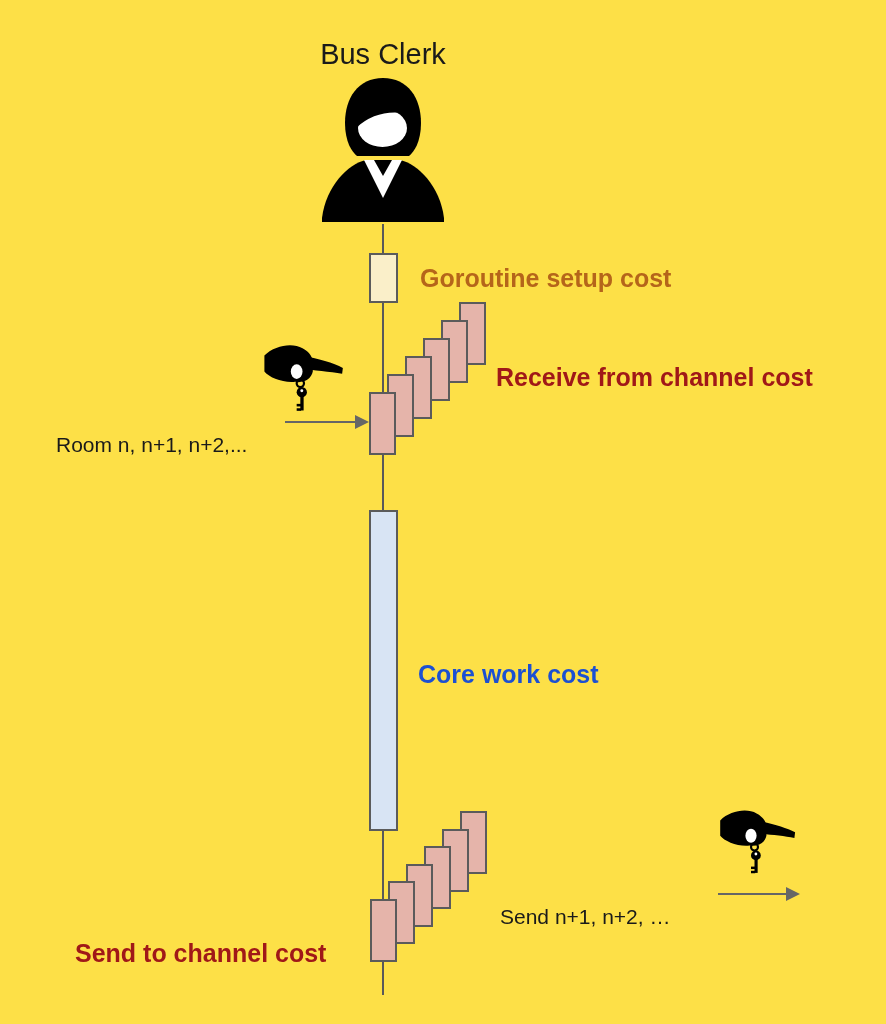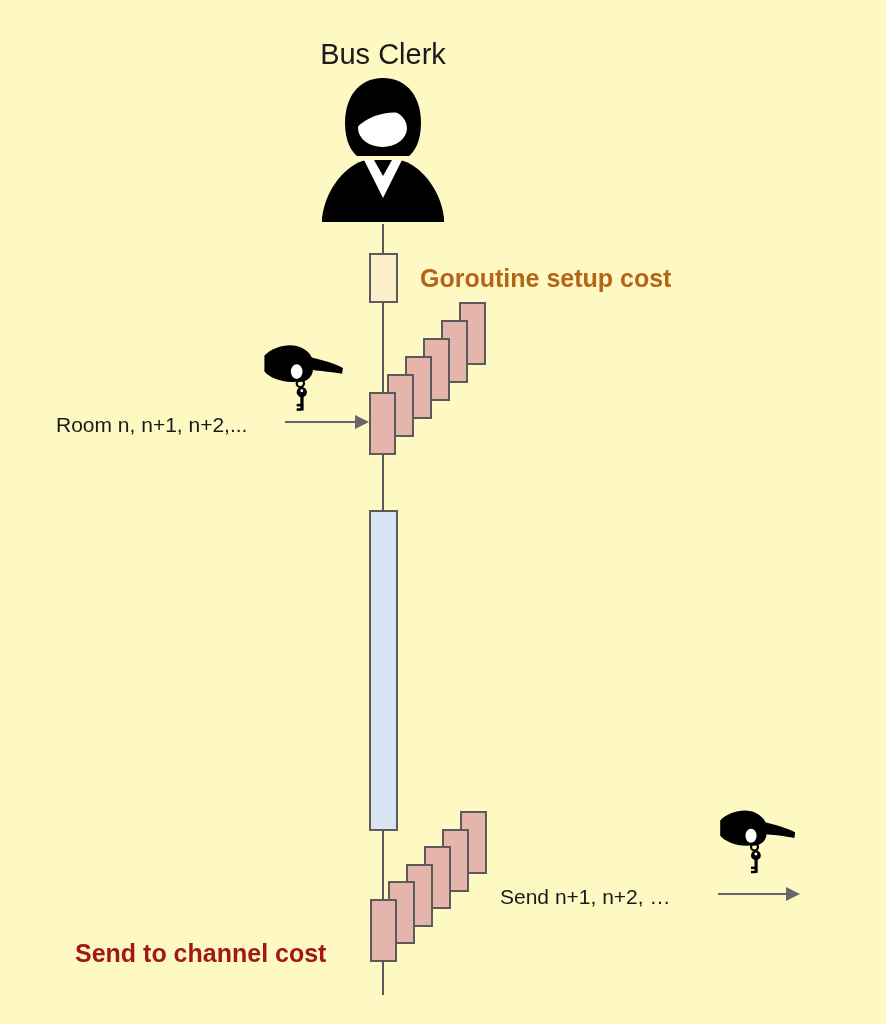--- a/index.html
+++ b/index.html
@@ -1,31 +1,31 @@
 <!DOCTYPE html>
 <html><head>
 <meta charset="utf-8">
 <style>
   html,body{margin:0;padding:0;background:#fff;}
-  .stage{position:relative;width:886px;height:1024px;background:#fef9c3;overflow:hidden;
+  .stage{position:relative;width:886px;height:1024px;background:#fde047;overflow:hidden;
          font-family:"Liberation Sans",sans-serif;}
   .title{position:absolute;left:258px;top:38px;width:250px;text-align:center;
          font-size:29px;color:#1a1a1a;}
   .person{position:absolute;left:318px;top:72px;width:130px;height:152px;}
   .lifeline{position:absolute;left:382px;top:224px;width:2px;height:771px;background:#595959;z-index:1;}
   .box{position:absolute;box-sizing:border-box;border:2px solid #5B5B5B;}
   .setup-box{left:369px;top:253px;width:29px;height:50px;background:#FAEFC9;z-index:10;}
   .core-box{left:369px;top:510px;width:29px;height:321px;background:#D8E4F4;z-index:10;}
   .pink{width:27px;height:63px;background:#E5B4AA;}
   .label{position:absolute;font-weight:bold;font-size:25px;white-space:nowrap;z-index:20;text-align:right;}
   .setup-label{left:420px;top:264px;color:#B5651A;}
   .receive-label{left:496px;top:363px;color:#A01818;}
   .core-label{left:418px;top:660px;color:#1C50D2;}
   .send-label{left:75px;top:939px;color:#A01818;}
-  .room{position:absolute;font-size:21px;color:#1a1a1a;white-space:nowrap;z-index:20;}
+  .room{position:absolute;font-size:21px;color:#1a1a1a;white-space:nowrap;z-index:20;margin-top:20px;}
   .room-in{left:56px;top:413px;}
   .room-out{left:500px;top:885px;}
   .arrow-line{position:absolute;height:2px;background:#666;z-index:5;}
   .arrow-head{position:absolute;width:0;height:0;border-top:7px solid transparent;
               border-bottom:7px solid transparent;border-left:14px solid #666;z-index:5;}
   .hand{position:absolute;z-index:6;}
   .hand1{left:260px;top:339px;width:88px;height:74px;}
   .hand2{left:716px;top:805px;width:84px;height:70px;}
 </style>
 </head>
@@ -48,38 +48,40 @@
 
   <div class="box setup-box"></div>
   <div class="label setup-label">Goroutine setup cost</div>
 
   <div class="box pink" style="left:459px;top:302px;z-index:11;"></div>
   <div class="box pink" style="left:441px;top:320px;z-index:12;"></div>
   <div class="box pink" style="left:423px;top:338px;z-index:13;"></div>
   <div class="box pink" style="left:405px;top:356px;z-index:14;"></div>
   <div class="box pink" style="left:387px;top:374px;z-index:15;"></div>
   <div class="box pink" style="left:369px;top:392px;z-index:16;"></div>
+  <div class="label receive-label">Receive from channel cost</div>
 
   <svg class="hand hand1" viewBox="0 0 120 100">
     <path d="M6,22 C20,8 44,4 58,12 C66,16 70,22 72,28 L72,44 C70,54 60,60 48,58 C32,60 12,52 6,44 Z" fill="#000"></path>
     <path d="M56,22 C80,26 100,32 113,39 L112,47 C96,44 72,42 56,40 Z" fill="#000"></path>
     <ellipse cx="50" cy="44" rx="8" ry="10" fill="#fff"></ellipse>
     <circle cx="55" cy="60" r="5" fill="none" stroke="#000" stroke-width="3"></circle>
     <circle cx="57" cy="72" r="7" fill="#000"></circle>
     <circle cx="57" cy="70" r="2" fill="#fff"></circle>
     <rect x="55" y="77" width="4.5" height="20" fill="#000"></rect>
     <rect x="50" y="88" width="6" height="3.5" fill="#000"></rect>
     <rect x="50" y="94" width="6" height="3.5" fill="#000"></rect>
   </svg>
 
   <div class="room room-in">Room n, n+1, n+2,...</div>
   <div class="arrow-line" style="left:285px;top:421px;width:71px;"></div>
   <div class="arrow-head" style="left:355px;top:415px;"></div>
 
   <div class="box core-box"></div>
+  <div class="label core-label">Core work cost</div>
 
   <div class="box pink" style="left:460px;top:811px;z-index:11;"></div>
   <div class="box pink" style="left:442px;top:829px;z-index:12;"></div>
   <div class="box pink" style="left:424px;top:846px;z-index:13;"></div>
   <div class="box pink" style="left:406px;top:864px;z-index:14;"></div>
   <div class="box pink" style="left:388px;top:881px;z-index:15;"></div>
   <div class="box pink" style="left:370px;top:899px;z-index:16;"></div>
   <div class="label send-label">Send to channel cost</div>
 
   <svg class="hand hand2" viewBox="0 0 120 100">

